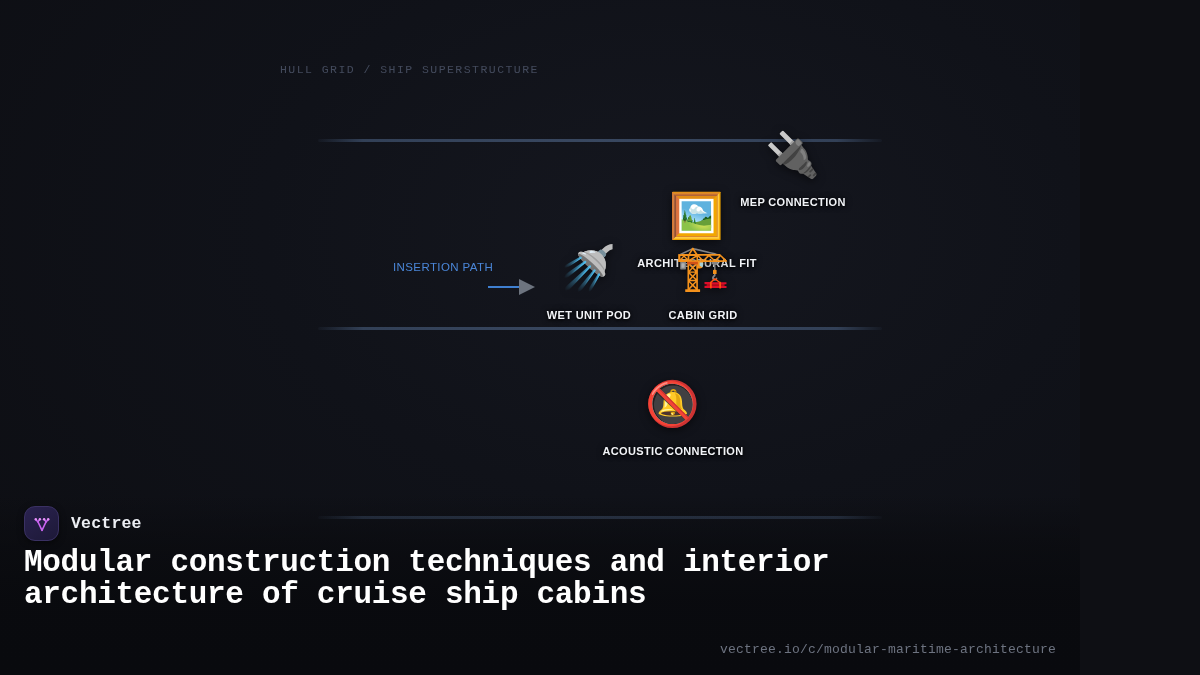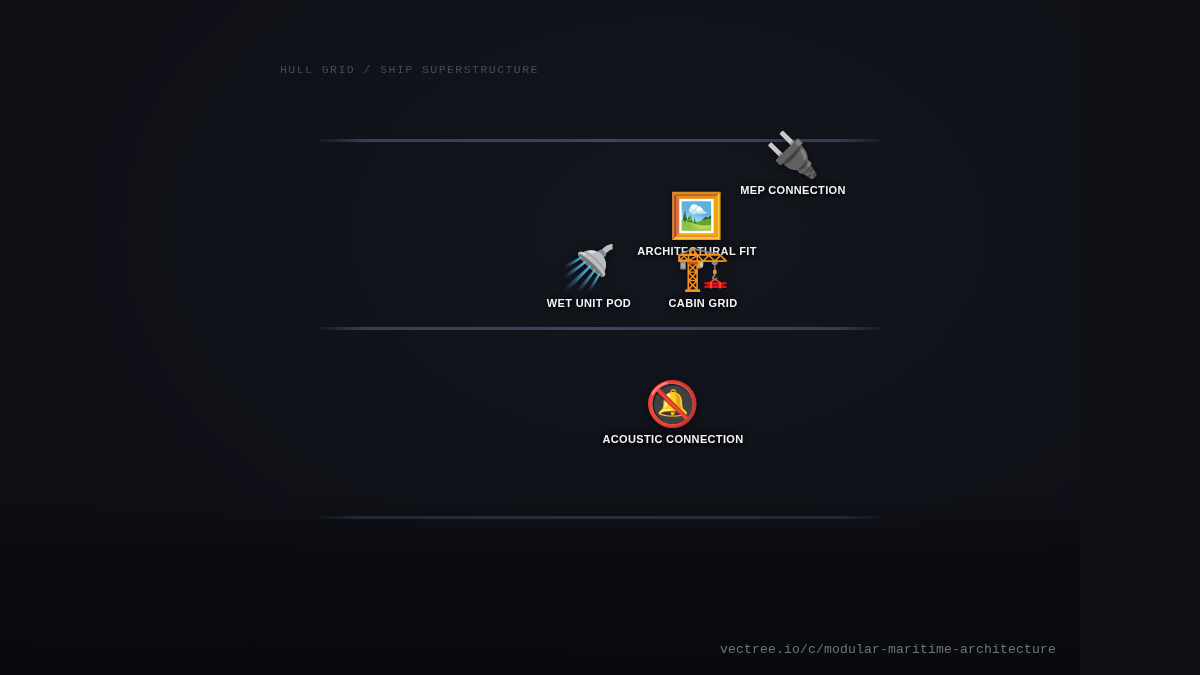--- a/index.html
+++ b/index.html
@@ -65,21 +65,21 @@
     line-height:1;
     height:50px;
     display:flex;
     align-items:center;
     justify-content:center;
     font-family:"DejaVu Sans", sans-serif;
     filter:drop-shadow(0 2px 4px rgba(0,0,0,.55));
     user-select:none;
   }
   .node .nlabel {
-    margin-top:4px;
+    margin-top:16px;
     font-size:11px;
     font-weight:700;
     letter-spacing:.35px;
     color:#f2f4f8;
     text-align:center;
     white-space:nowrap;
     text-shadow:0 1px 3px rgba(0,0,0,.9), 0 0 6px rgba(0,0,0,.75);
   }
 
   
@@ -193,20 +193,27 @@
 <body>
 
 <div id="stage">
 
   <div class="breadcrumb">HULL GRID / SHIP SUPERSTRUCTURE</div>
 
   <div class="rail rail-1"></div>
   <div class="rail rail-2"></div>
   <div class="rail rail-3"></div>
 
+  <div id="insertion-path">
+    <div class="ip-label">INSERTION PATH</div>
+    <div class="arrow-wrap">
+      <div class="arrow-line"></div>
+      <div class="arrow-head"></div>
+    </div>
+  </div>
 
   <div class="node" id="node-mep">
     <div class="glyph">🔌</div>
     <div class="nlabel">MEP CONNECTION</div>
   </div>
 
   <div class="node" id="node-arch">
     <div class="glyph">🖼️</div>
     <div class="nlabel">ARCHITECTURAL FIT</div>
   </div>
@@ -223,19 +230,41 @@
 
   <div class="node" id="node-acoustic">
     <div class="glyph">🔕</div>
     <div class="nlabel">ACOUSTIC CONNECTION</div>
   </div>
 
   <div id="bottom-panel"></div>
 
   <div id="bottom-content">
 
-
+    <div id="brand">
+      <div id="brand-mark">
+        <svg width="22" height="22" viewBox="0 0 24 24" aria-hidden="true">
+          <g stroke="#c964f0" stroke-width="1.7" stroke-linecap="round" fill="none">
+            <path d="M12 19 L7.5 9.5"></path>
+            <path d="M12 19 L16.5 9.5"></path>
+            <path d="M7.5 9.5 L5.2 7.2"></path>
+            <path d="M7.5 9.5 L9.6 7.0"></path>
+            <path d="M16.5 9.5 L18.8 7.2"></path>
+            <path d="M16.5 9.5 L14.4 7.0"></path>
+          </g>
+          <g fill="#e68ffb">
+            <circle cx="5.2" cy="6.9" r="1.35"></circle>
+            <circle cx="9.7" cy="6.7" r="1.35"></circle>
+            <circle cx="14.3" cy="6.7" r="1.35"></circle>
+            <circle cx="18.8" cy="6.9" r="1.35"></circle>
+          </g>
+        </svg>
+      </div>
+      <div id="brand-name">Vectree</div>
+    </div>
+
+    <div id="headline">Modular construction techniques and interior architecture of cruise ship cabins</div>
 
     <div id="url">vectree.io/c/modular-maritime-architecture</div>
 
   </div>
 
 </div>
 
 </body></html>

